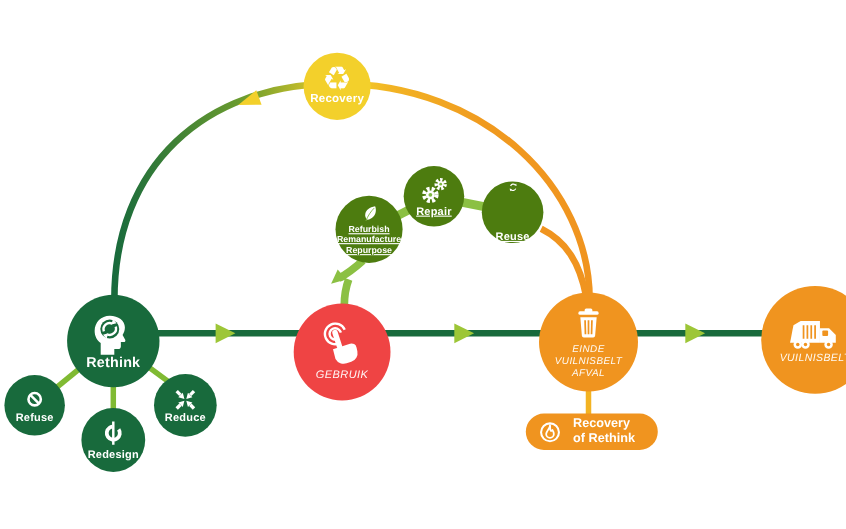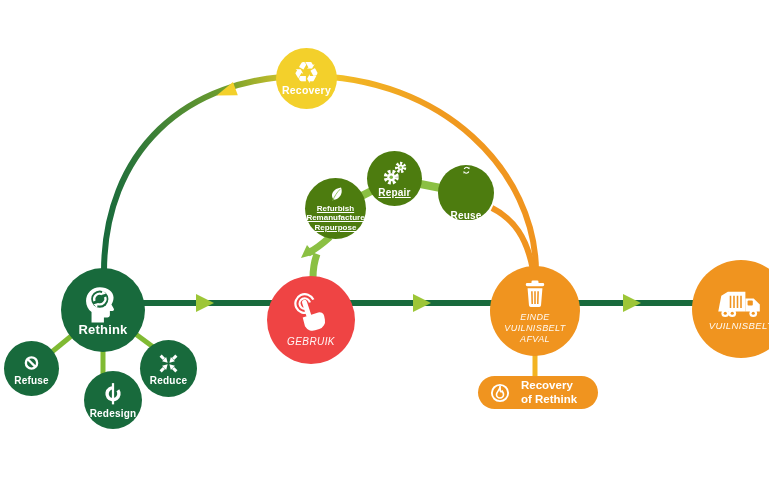--- a/index.html
+++ b/index.html
@@ -17,21 +17,21 @@
   .lbl-it{font-style:italic;font-weight:normal;color:rgba(255,255,255,.95);letter-spacing:.4px;}
   .bg-dark{background:#186a3c;}
   .bg-bright{background:#ef4444;}
   .bg-mid{background:#4d7c0f;text-decoration:underline;}
   .bg-yellow{background:#f3d02b;}
   .bg-orange{background:#f0941f;}
 
   #n-rethink{left:61px;top:268px;width:84px;height:84px;justify-content:center;}
   #n-rethink .lbl{font-size:13px;margin-top:-4px;}
   #n-refuse{left:4px;top:341px;width:55px;height:55px;}
-  #n-redesign{left:74px;top:371px;width:58px;height:58px;margin-left:10px;}
+  #n-redesign{left:74px;top:371px;width:58px;height:58px;}
   #n-reduce{left:140px;top:340px;width:57px;height:57px;}
   .small-lbl{font-size:10px;margin-top:-1px;}
   #n-gebruik{left:267px;top:276px;width:88px;height:88px;}
   #n-gebruik .lbl-it{font-size:10px;margin-top:-2px;}
   #n-refurbish{left:305px;top:178px;width:61px;height:61px;}
   #n-refurbish .lines{font-size:8px;font-weight:bold;line-height:1.15;margin-top:-1px;}
   #n-repair{left:367px;top:151px;width:55px;height:55px;}
   #n-reuse{left:438px;top:165px;width:56px;height:56px;gap:36px;}
   #n-recycle{left:276px;top:48px;width:61px;height:61px;}
   #n-recycle .glyph{font-family:"DejaVu Sans",sans-serif;font-size:30px;line-height:1;margin-top:-2px;}

